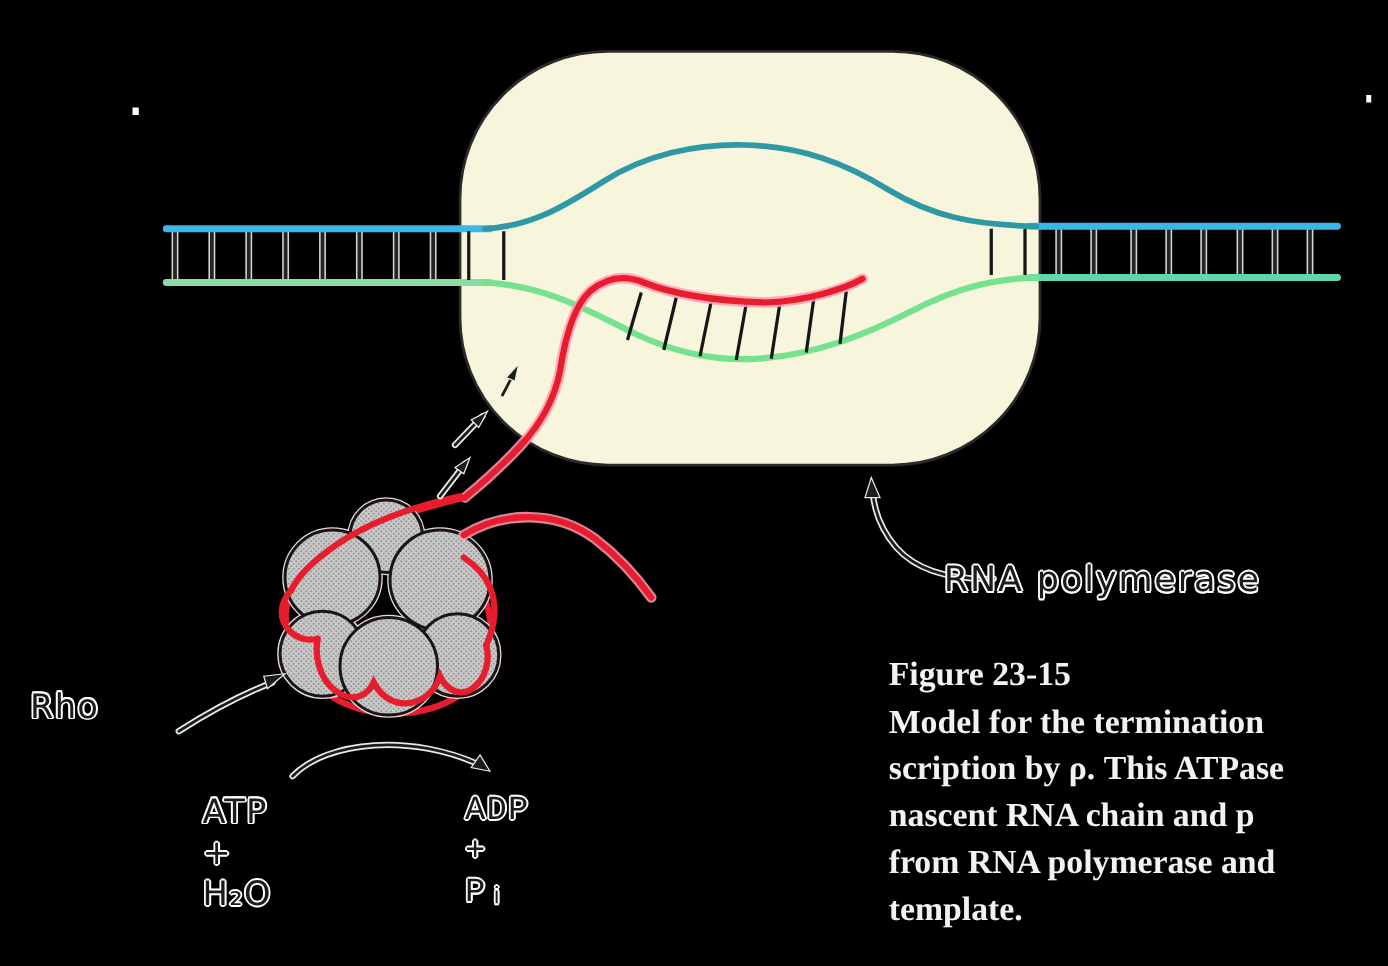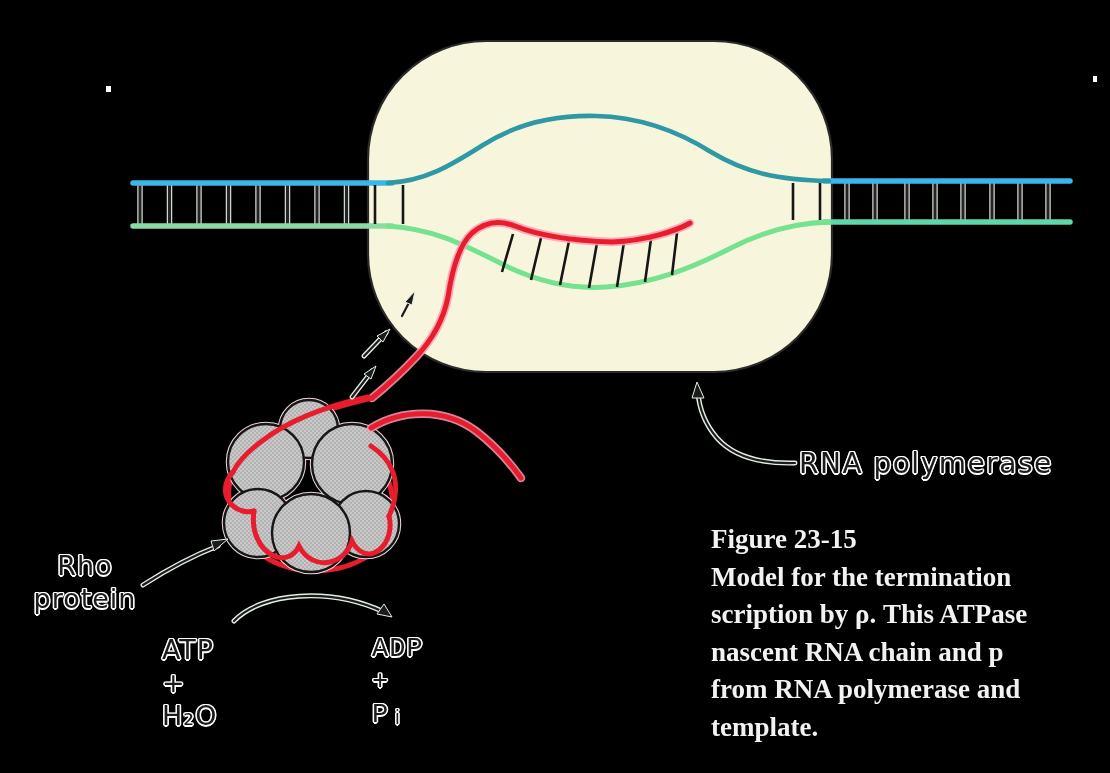--- a/index.html
+++ b/index.html
@@ -140,39 +140,38 @@
       <path class="arrD" d="M234 621 C262 592 330 587 384 612"></path>
       <polygon class="head" points="392,617 377,614 384,604"></polygon>
     </g>
     <g>
       <path class="arrH" d="M795 463 C760 464 733 456 717 438 C705 424 699 407 698 392"></path>
       <path class="arrD" d="M795 463 C760 464 733 456 717 438 C705 424 699 407 698 392"></path>
       <polygon class="head" points="697,382 704,398 692,398"></polygon>
     </g>
   </svg>
 
-  <div class="label outlined" style="left:24px;top:549px;width:122px;text-align:center;line-height:33px;">
+  <div class="label outlined" style="left:24px;top:549px;width:122px;text-align:left;line-height:33px;">
     <div>Rho</div>
-    <div>protein</div>
   </div>
 
   <div class="label outlined reaction" style="left:162px;top:633px;width:94px;">
     <div>ATP</div>
     <div>+</div>
     <div>H₂O</div>
   </div>
 
   <div class="label outlined reaction" style="left:372px;top:633px;width:94px;font-family:Liberation Mono, monospace;">
     <div>ADP</div>
     <div>+</div>
     <div>Pᵢ</div>
   </div>
 
 
-  <div class="label outlined rnap-label" style="left:799px;top:447px;">RNA polymerase</div>
+  <div class="label outlined rnap-label" style="left:755px;top:447px;">RNA polymerase</div>
 
   <div class="caption">
     <div class="cap-title">Figure 23-15</div>
     <div>Model for the termination</div>
     <div>scription by ρ. This ATPase</div>
     <div>nascent RNA chain and p</div>
     <div>from RNA polymerase and</div>
     <div>template.</div>
   </div>
 

